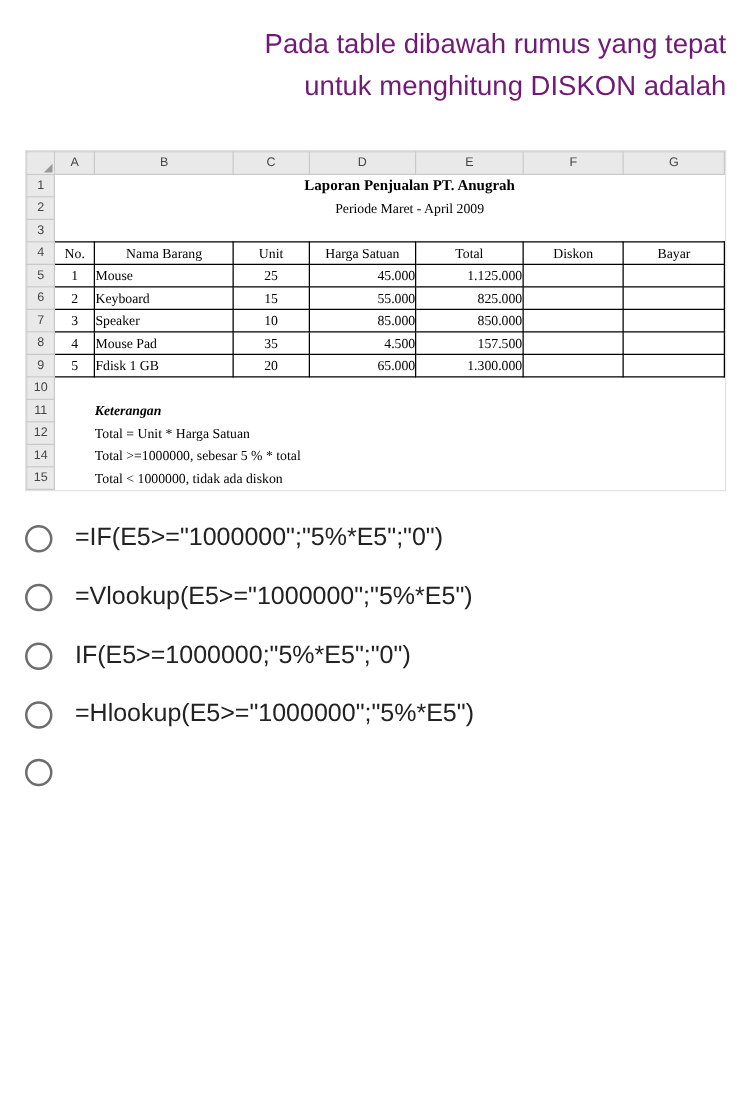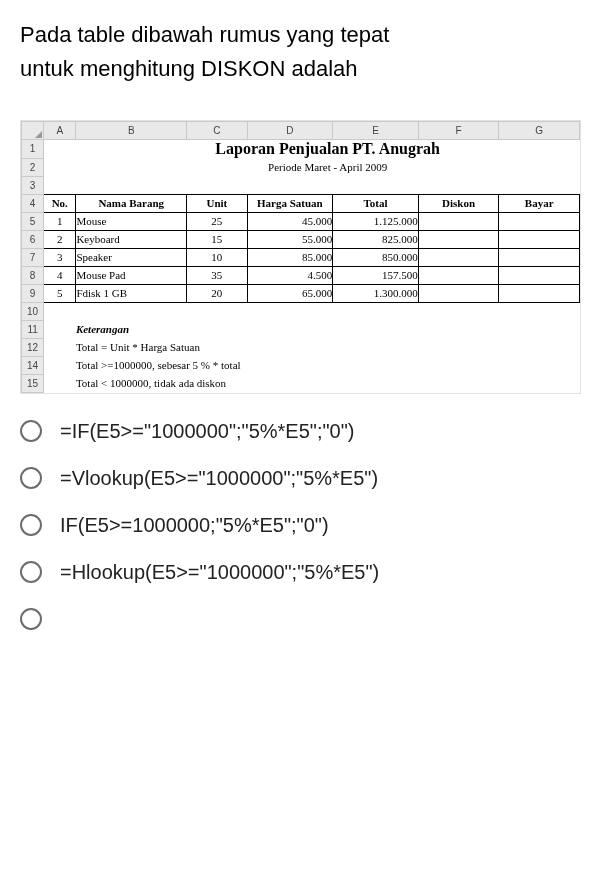--- a/index.html
+++ b/index.html
@@ -7,22 +7,23 @@
     margin: 0;
     padding: 18px 20px;
     font-family: Arial, Helvetica, sans-serif;
     background: #fff;
     color: #222;
     width: 601px;
   }
   .question {
     font-size: 22px;
     line-height: 1.55;
-    color: #000000;
+    color: #701a75;
     margin-bottom: 34px;
+    text-align: right;
   }
   .sheet-wrap {
     border: 1px solid #e2e2e2;
     font-family: "Times New Roman", Times, serif;
     font-size: 11px;
     color: #000;
     margin-bottom: 26px;
   }
   .sheet {
     border-collapse: collapse;
@@ -68,23 +69,23 @@
   }
   .cell {
     height: 18px;
     padding: 0 4px;
     white-space: nowrap;
     overflow: hidden;
   }
   .bAll  { border: 1px solid #000; }
   .center { text-align: center; }
   .right  { text-align: right; }
-  .title1 { font-weight: bold; text-align: center; font-size: 16px; }
+  .title1 { font-weight: bold; text-align: center; font-size: 12px; }
   .title2 { text-align: center; font-size: 11px; }
-  .hdrcell { font-weight: bold; text-align: center; }
+  .hdrcell { font-weight: normal; text-align: center; }
   .ket-head { font-weight: bold; font-style: italic; }
 
   
   .options { margin-top: 10px; }
   .option {
     display: flex;
     align-items: center;
     gap: 18px;
     margin: 24px 0;
   }

